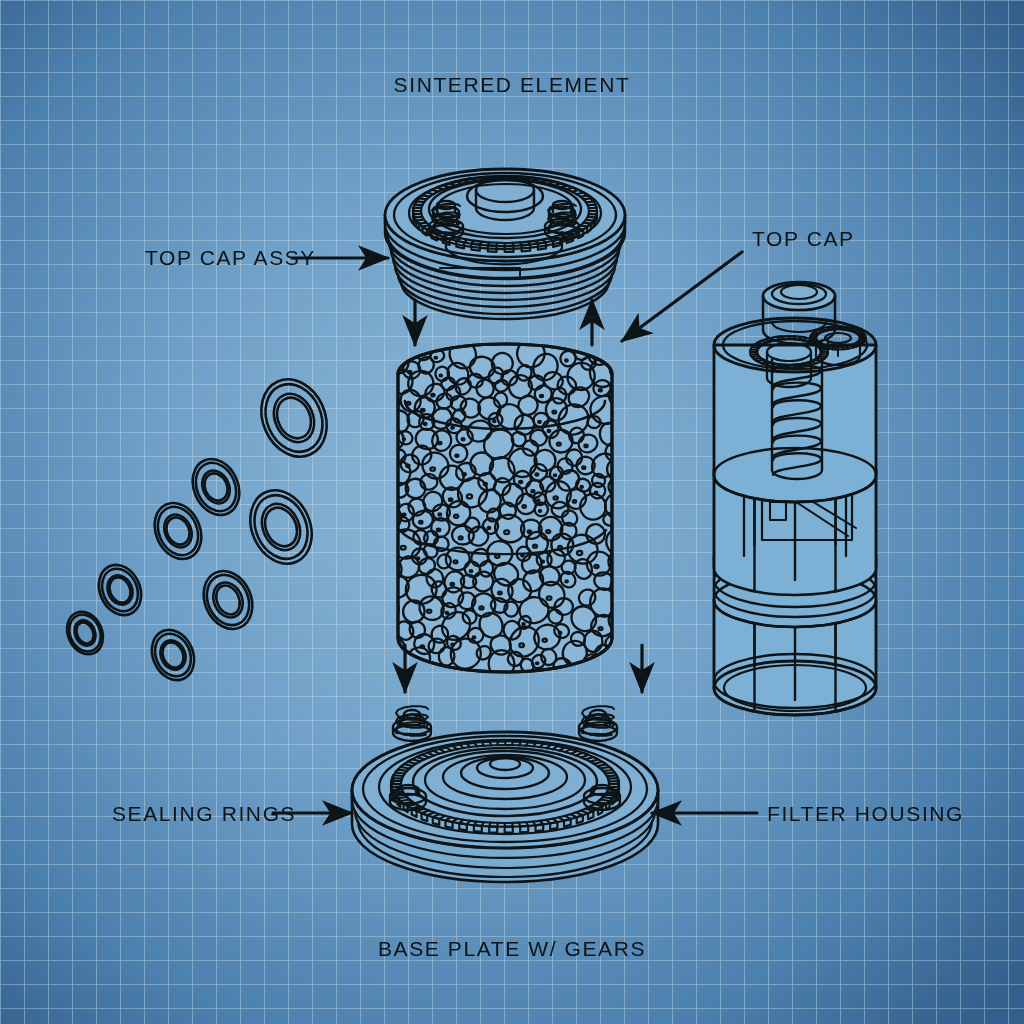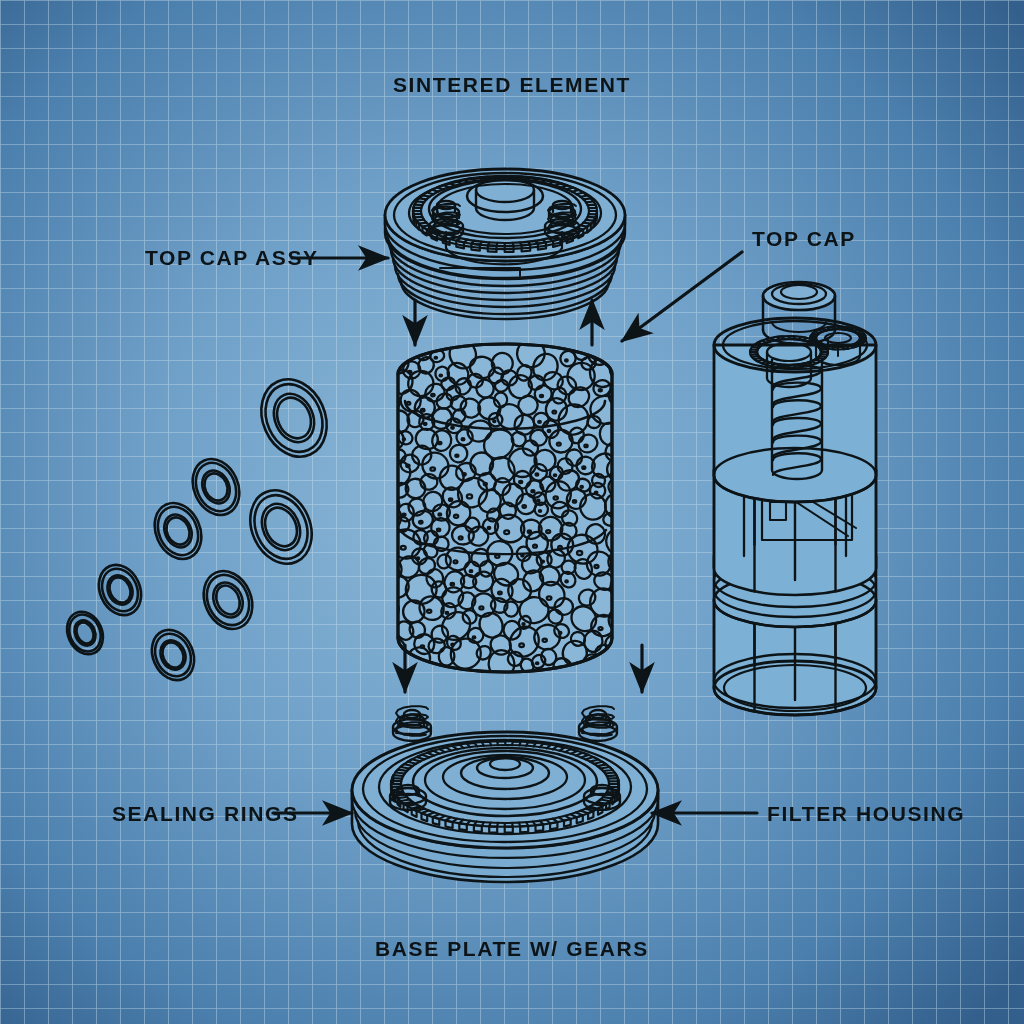--- a/index.html
+++ b/index.html
@@ -1,18 +1,18 @@
 <!DOCTYPE html>
 <html><head>
 <meta charset="utf-8">
 <style>
   html,body{margin:0;padding:0;background:#2d567f;}
   body{width:1024px;height:1024px;overflow:hidden;
        font-family:"Liberation Sans","DejaVu Sans",sans-serif;}
-  #stage{position:relative;width:1024px;height:1024px;font-weight:bold;}
+  #stage{position:relative;width:1024px;height:1024px;}
   #stage svg{position:absolute;top:0;left:0;}
   .lbl{font-family:"Liberation Sans","DejaVu Sans",sans-serif;
        font-size:21px;letter-spacing:1.6px;fill:#0d1418;}
 </style>
 </head>
 <body>
 
 <div id="stage">
 
   <svg id="art" width="1024" height="1024" viewBox="0 0 1024 1024">

